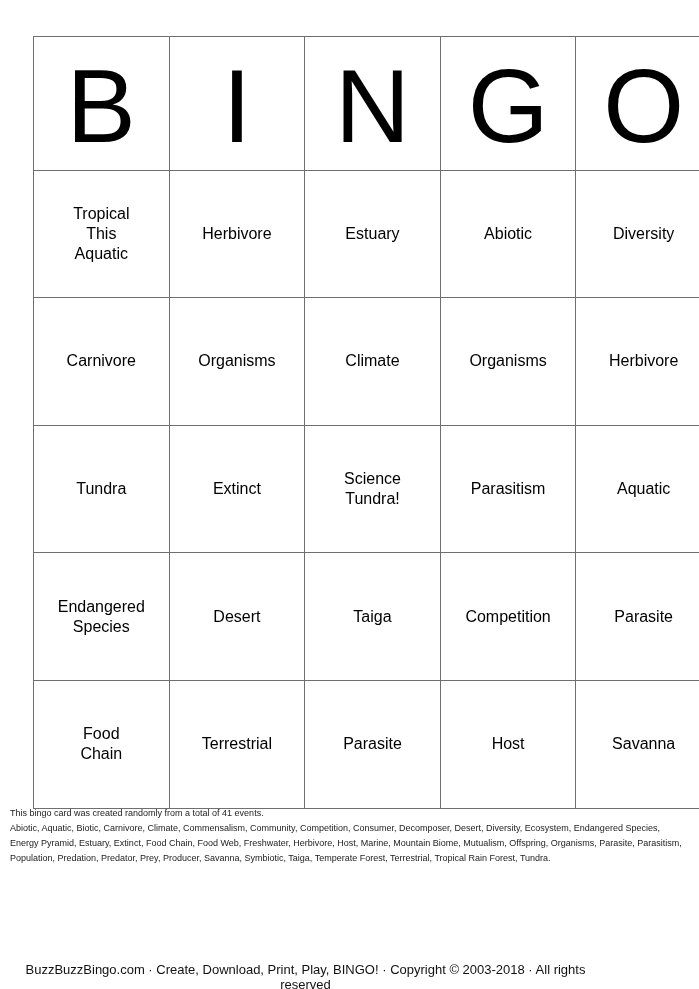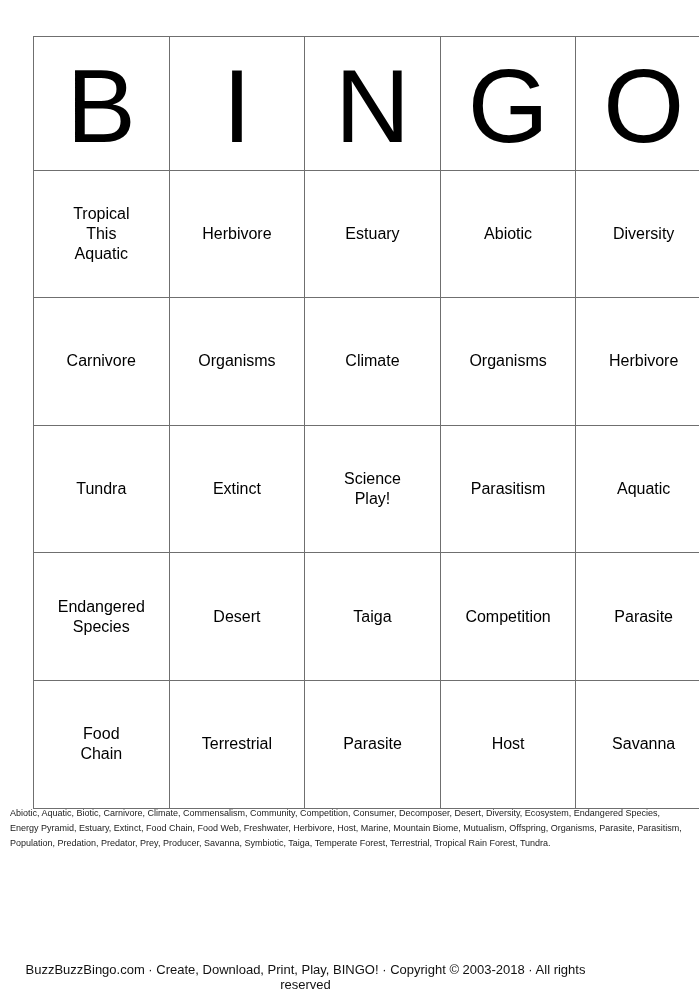--- a/index.html
+++ b/index.html
@@ -67,21 +67,21 @@
   </tr>
   <tr>
     <td>
           <span class="cell-line">Tundra</span>
         </td>
     <td>
           <span class="cell-line">Extinct</span>
         </td>
     <td>
       <span class="cell-line">Science</span>
-      <span class="cell-line">Play!</span>
+      <span class="cell-line">Tundra!</span>
     </td>
     <td>
           <span class="cell-line">Parasitism</span>
         </td>
     <td>
           <span class="cell-line">Aquatic</span>
         </td>
   </tr>
   <tr>
     <td>
@@ -116,16 +116,17 @@
           <span class="cell-line">Host</span>
         </td>
     <td>
           <span class="cell-line">Savanna</span>
         </td>
   </tr>
 </tbody>
   </table>
 
 <div class="info">
+  <div>This bingo card was created randomly from a total of 41 events.</div>
   <div>Abiotic, Aquatic, Biotic, Carnivore, Climate, Commensalism, Community, Competition, Consumer, Decomposer, Desert, Diversity, Ecosystem, Endangered Species, Energy Pyramid, Estuary, Extinct, Food Chain, Food Web, Freshwater, Herbivore, Host, Marine, Mountain Biome, Mutualism, Offspring, Organisms, Parasite, Parasitism, Population, Predation, Predator, Prey, Producer, Savanna, Symbiotic, Taiga, Temperate Forest, Terrestrial, Tropical Rain Forest, Tundra.</div>
 </div>
 
 <div class="footer">BuzzBuzzBingo.com · Create, Download, Print, Play, BINGO! · Copyright © 2003-2018 · All rights reserved</div>
 
 </body></html>

